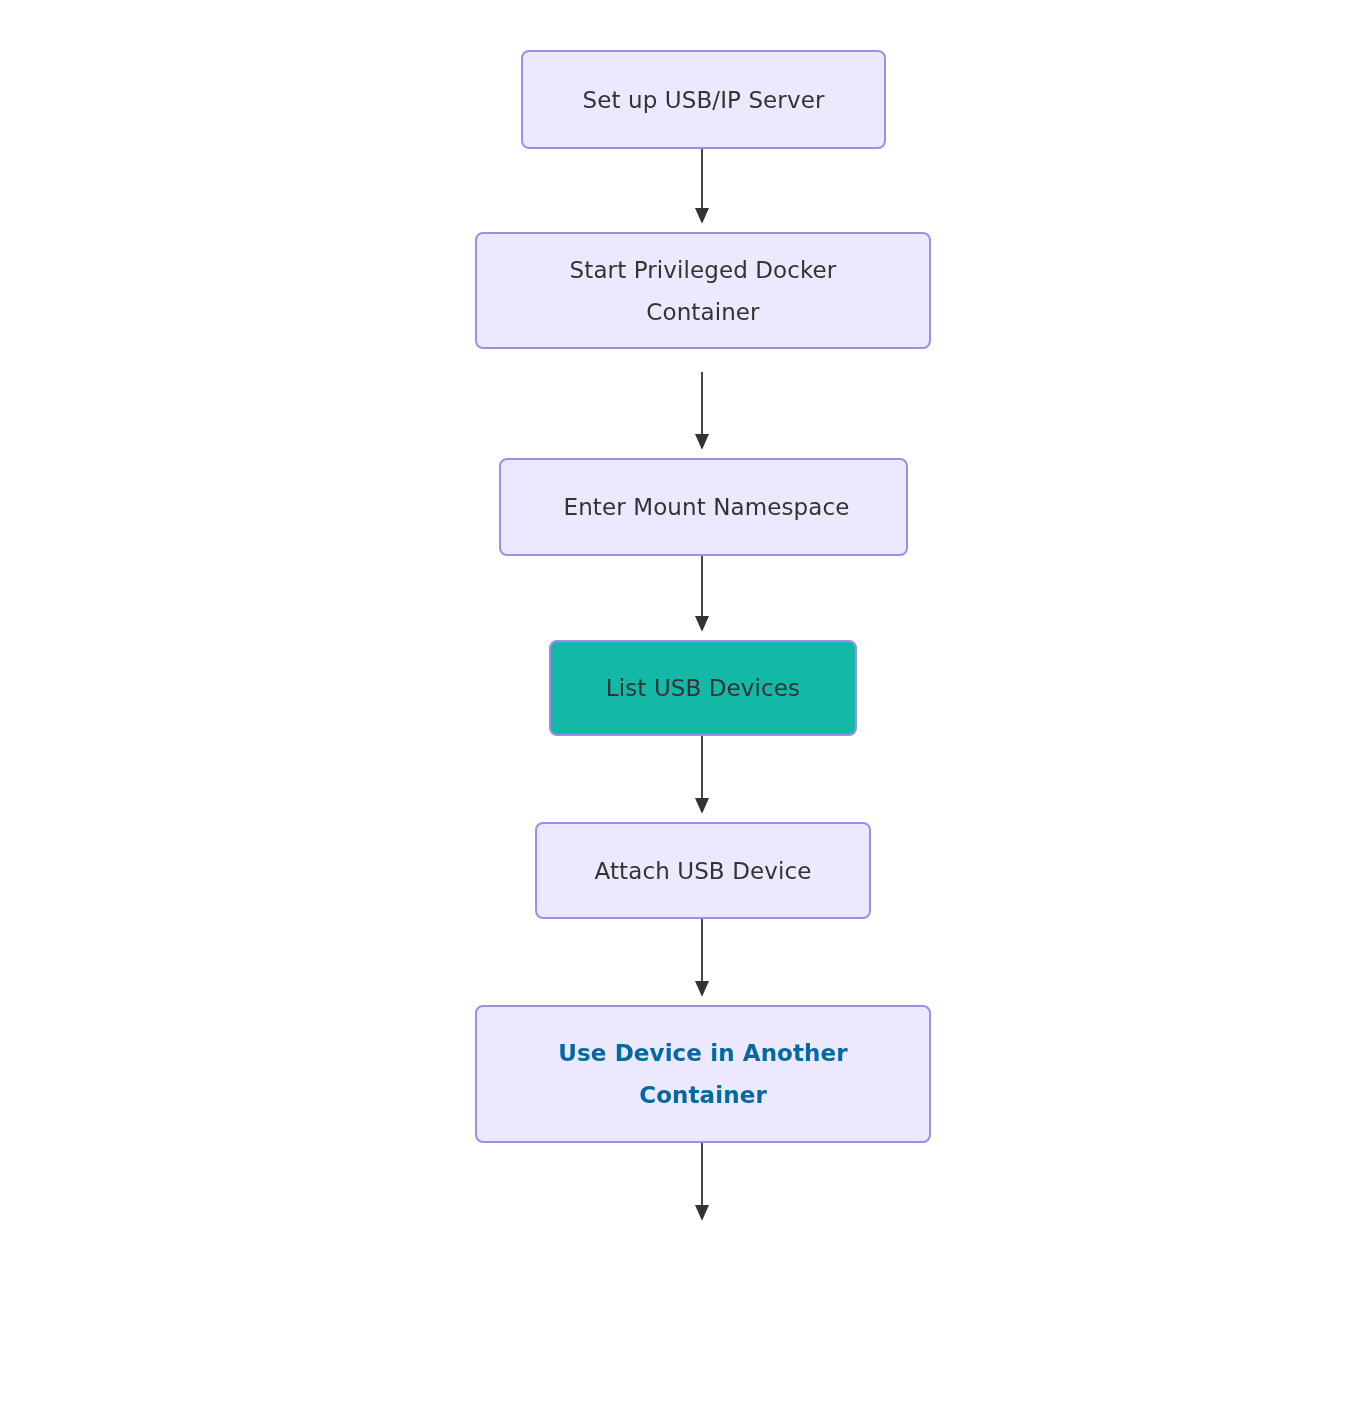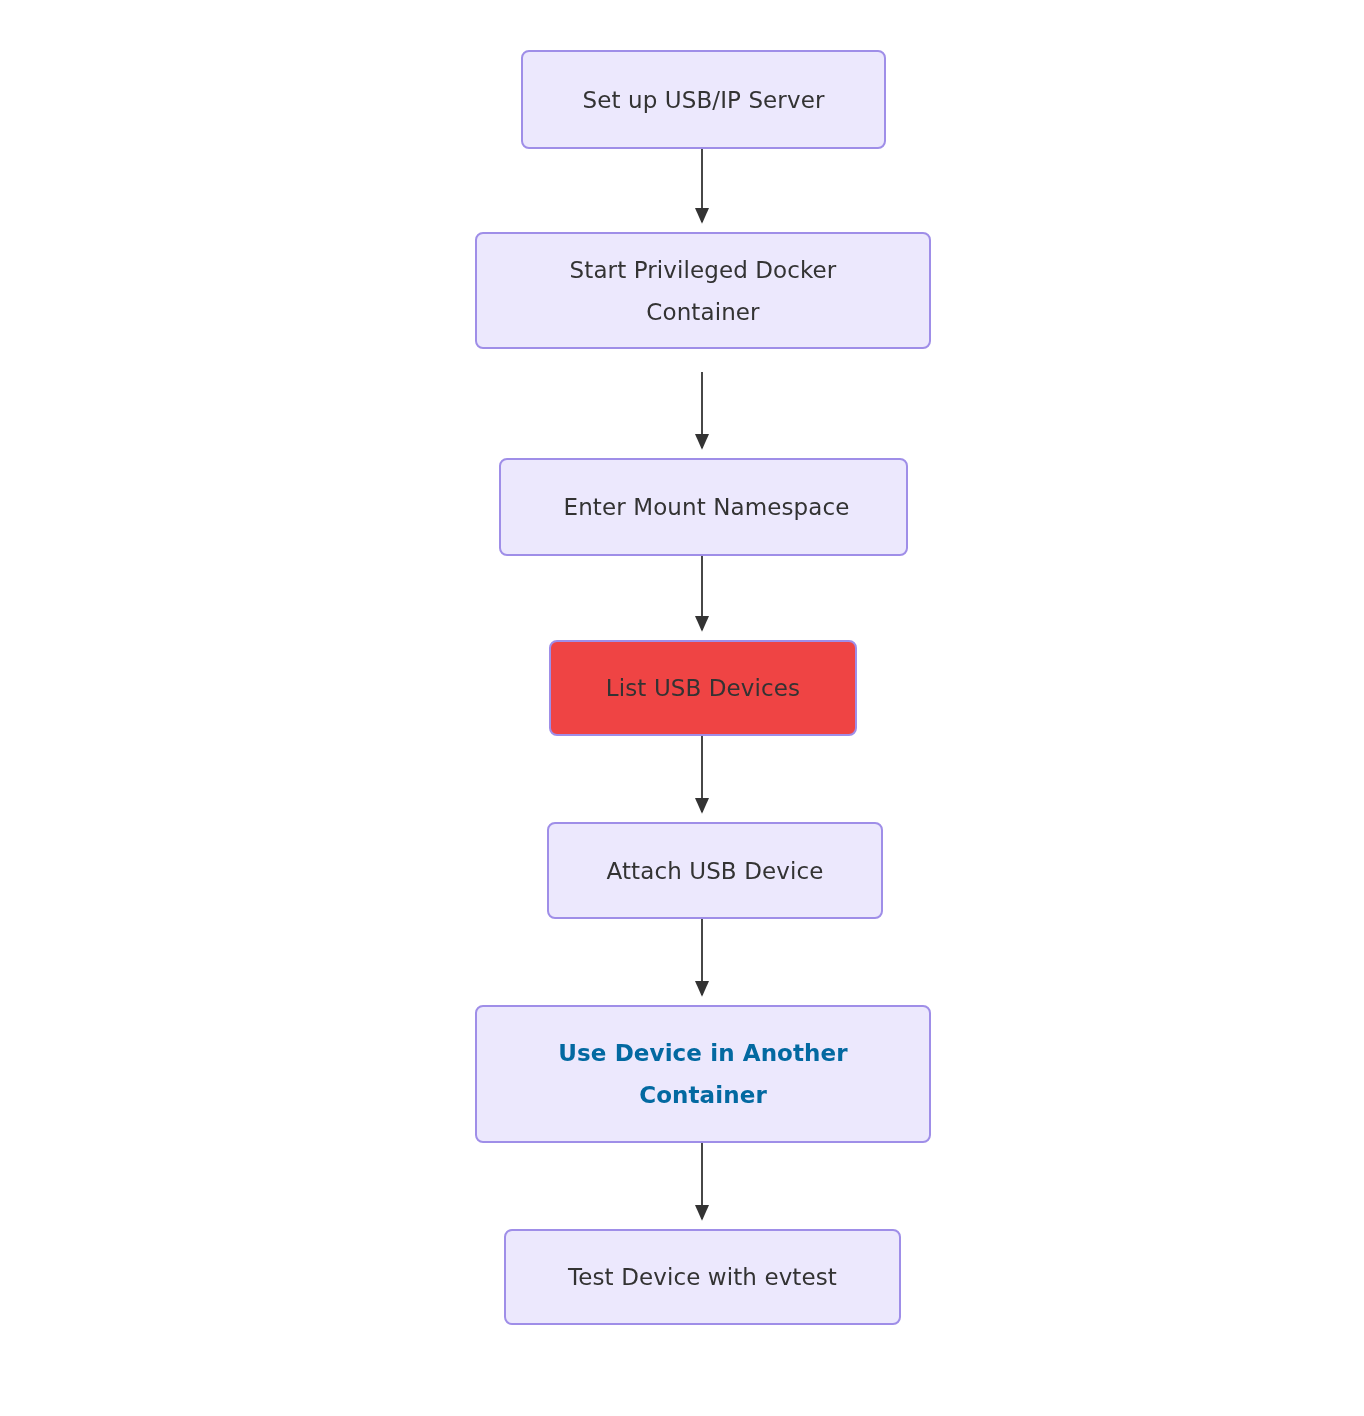--- a/index.html
+++ b/index.html
@@ -89,30 +89,27 @@
 
   <div class="flow-node" style="left: 475px; top: 232px; width: 456px; height: 117px; background: rgb(236, 232, 253); border-color: rgb(159, 142, 232);">
     <span class="flow-node-label" style="color: rgb(51, 51, 51);">Start Privileged Docker
 Container</span>
   </div>
 
   <div class="flow-node" style="left: 499px; top: 458px; width: 409px; height: 98px; background: rgb(236, 232, 253); border-color: rgb(159, 142, 232); padding-left: 6px;">
     <span class="flow-node-label" style="color: rgb(51, 51, 51);">Enter Mount Namespace</span>
   </div>
 
-  <div class="flow-node" style="left: 549px; top: 640px; width: 308px; height: 96px; background: #ef4444; border-color: rgb(159, 142, 232);">
+  <div class="flow-node" style="left: 549px; top: 640px; width: 308px; height: 96px; background: #14b8a6; border-color: rgb(159, 142, 232);">
     <span class="flow-node-label" style="color: rgb(51, 51, 51);">List USB Devices</span>
   </div>
 
-  <div class="flow-node" style="left: 535px; top: 822px; width: 336px; height: 97px; background: rgb(236, 232, 253); border-color: rgb(159, 142, 232); margin-left: 12px;">
+  <div class="flow-node" style="left: 535px; top: 822px; width: 336px; height: 97px; background: rgb(236, 232, 253); border-color: rgb(159, 142, 232);">
     <span class="flow-node-label" style="color: rgb(51, 51, 51);">Attach USB Device</span>
   </div>
 
   <div class="flow-node" style="left: 475px; top: 1005px; width: 456px; height: 138px; background: rgb(236, 232, 253); border-color: rgb(159, 142, 232);">
     <span class="flow-node-label" style="color: #0369a1; font-weight: bold;">Use Device in Another
 Container</span>
   </div>
 
-  <div class="flow-node" style="left: 504px; top: 1229px; width: 397px; height: 96px; background: rgb(236, 232, 253); border-color: rgb(159, 142, 232);">
-    <span class="flow-node-label" style="color: rgb(51, 51, 51);">Test Device with evtest</span>
-  </div>
 
 </div>
 
 </body></html>

